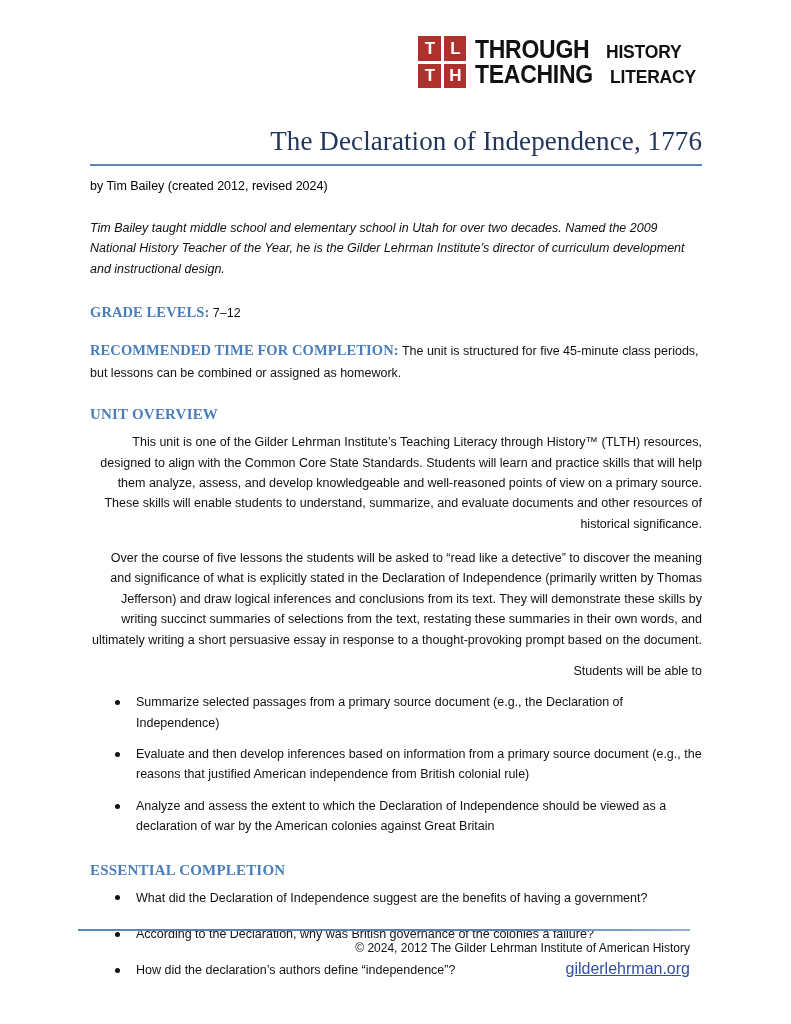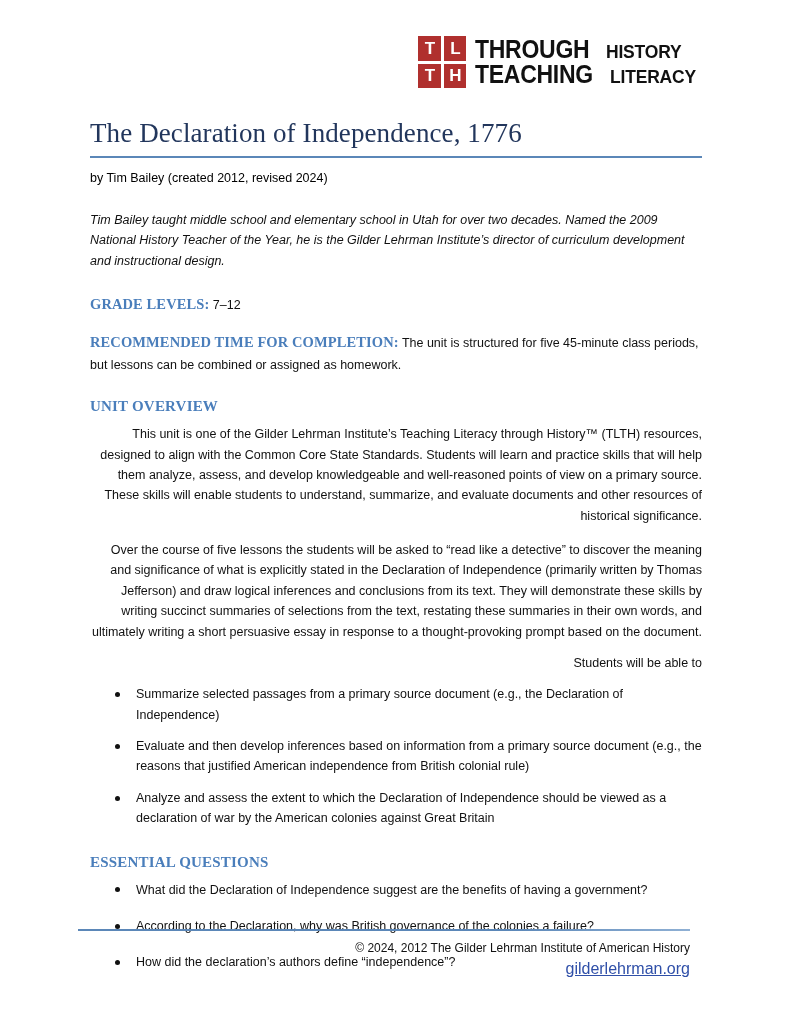--- a/index.html
+++ b/index.html
@@ -92,22 +92,23 @@
     top: 118px;
     width: 612px;
   }
 
   .doc-title {
     font-family: "Liberation Serif", serif;
     font-size: 27px;
     font-weight: normal;
     color: #22365c;
     letter-spacing: 0.1px;
-    margin: 0 0 7px 0;
+    margin: 8px 0 7px 0;
     line-height: 1.15;
+    text-align: right;
   }
   .title-rule {
     height: 2px;
     background: #5b87b8;
     width: 100%;
     margin: 0 0 11px 0;
   }
 
   .byline {
     font-size: 12.5px;
@@ -256,21 +257,21 @@
     <p class="body tight">Over the course of five lessons the students will be asked to “read like a detective” to discover the meaning and significance of what is explicitly stated in the Declaration of Independence (primarily written by Thomas Jefferson) and draw logical inferences and conclusions from its text. They will demonstrate these skills by writing succinct summaries of selections from the text, restating these summaries in their own words, and ultimately writing a short persuasive essay in response to a thought-provoking prompt based on the document.</p>
 
     <p class="body tight">Students will be able to</p>
 
     <ul class="bullets">
       <li><span class="bullet-dot"></span><span>Summarize selected passages from a primary source document (e.g., the Declaration of Independence)</span></li>
       <li><span class="bullet-dot"></span><span>Evaluate and then develop inferences based on information from a primary source document (e.g., the reasons that justified American independence from British colonial rule)</span></li>
       <li><span class="bullet-dot"></span><span>Analyze and assess the extent to which the Declaration of Independence should be viewed as a declaration of war by the American colonies against Great Britain</span></li>
     </ul>
 
-    <h2 class="section-heading">ESSENTIAL QUESTIONS</h2>
+    <h2 class="section-heading">ESSENTIAL COMPLETION</h2>
 
     <ul class="bullets questions">
       <li><span class="bullet-dot"></span><span>What did the Declaration of Independence suggest are the benefits of having a government?</span></li>
       <li><span class="bullet-dot"></span><span>According to the Declaration, why was British governance of the colonies a failure?</span></li>
       <li><span class="bullet-dot"></span><span>How did the declaration’s authors define “independence”?</span></li>
     </ul>
 
   </div>
 
   <div class="footer">

